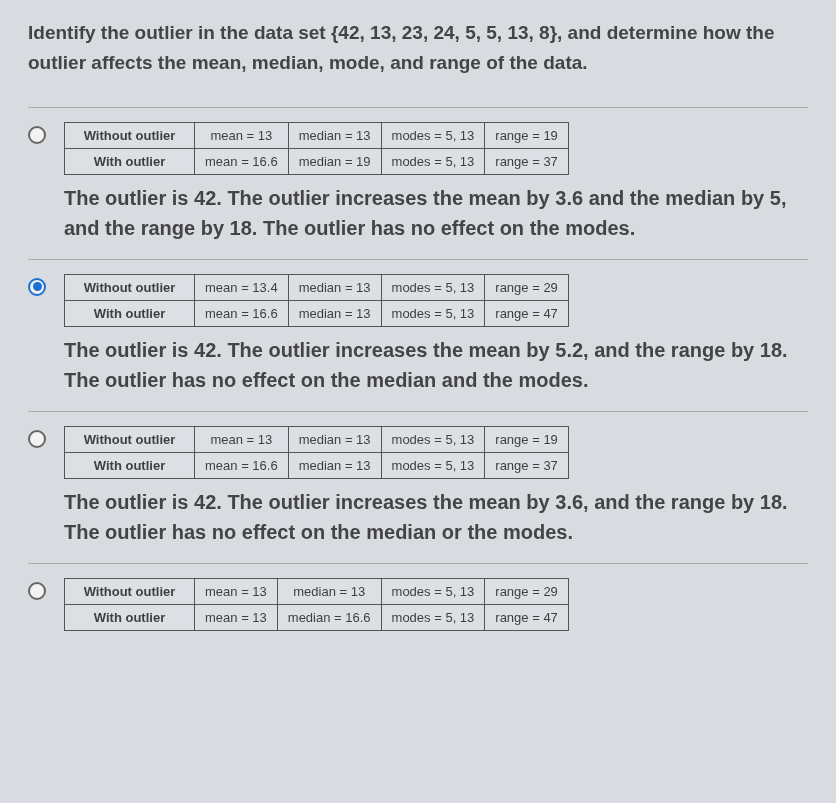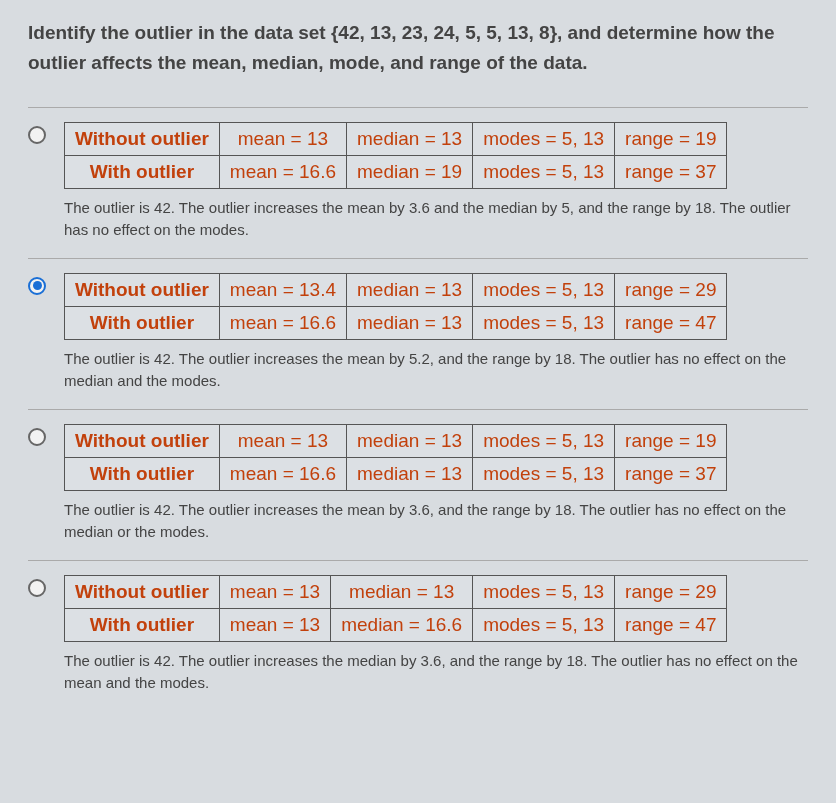--- a/index.html
+++ b/index.html
@@ -63,34 +63,34 @@
     .option-content {
       flex: 1;
     }
     table {
       border-collapse: collapse;
       margin-bottom: 8px;
     }
     td {
       border: 1px solid #555;
       padding: 5px 10px;
-      font-size: 19px;
-      color: #c2410c;
+      font-size: 13px;
+      color: #404040;
       text-align: center;
       white-space: nowrap;
       background: #dce0e4;
     }
     td.rowhead {
       font-weight: bold;
       text-align: center;
       min-width: 130px;
     }
     .explain {
-      font-size: 15px;
-      font-weight: normal;
+      font-size: 20px;
+      font-weight: bold;
       color: #444;
       line-height: 1.5;
       margin-top: 4px;
     }
   </style>
 </head>
 <body>
 
 <div class="question">Identify the outlier in the data set {42, 13, 23, 24, 5, 5, 13, 8}, and determine how the outlier affects the mean, median, mode, and range of the data.</div>
 
@@ -191,15 +191,14 @@
       </tr>
       <tr>
         <td class="rowhead">With outlier</td>
         <td>mean = 13</td>
         <td>median = 16.6</td>
         <td>modes = 5, 13</td>
         <td>range = 47</td>
       </tr>
     </tbody>
       </table>
-    <div class="explain">The outlier is 42. The outlier increases the median by 3.6, and the range by 18. The outlier has no effect on the mean and the modes.</div>
   </div>
 </div>
 
 </body></html>

